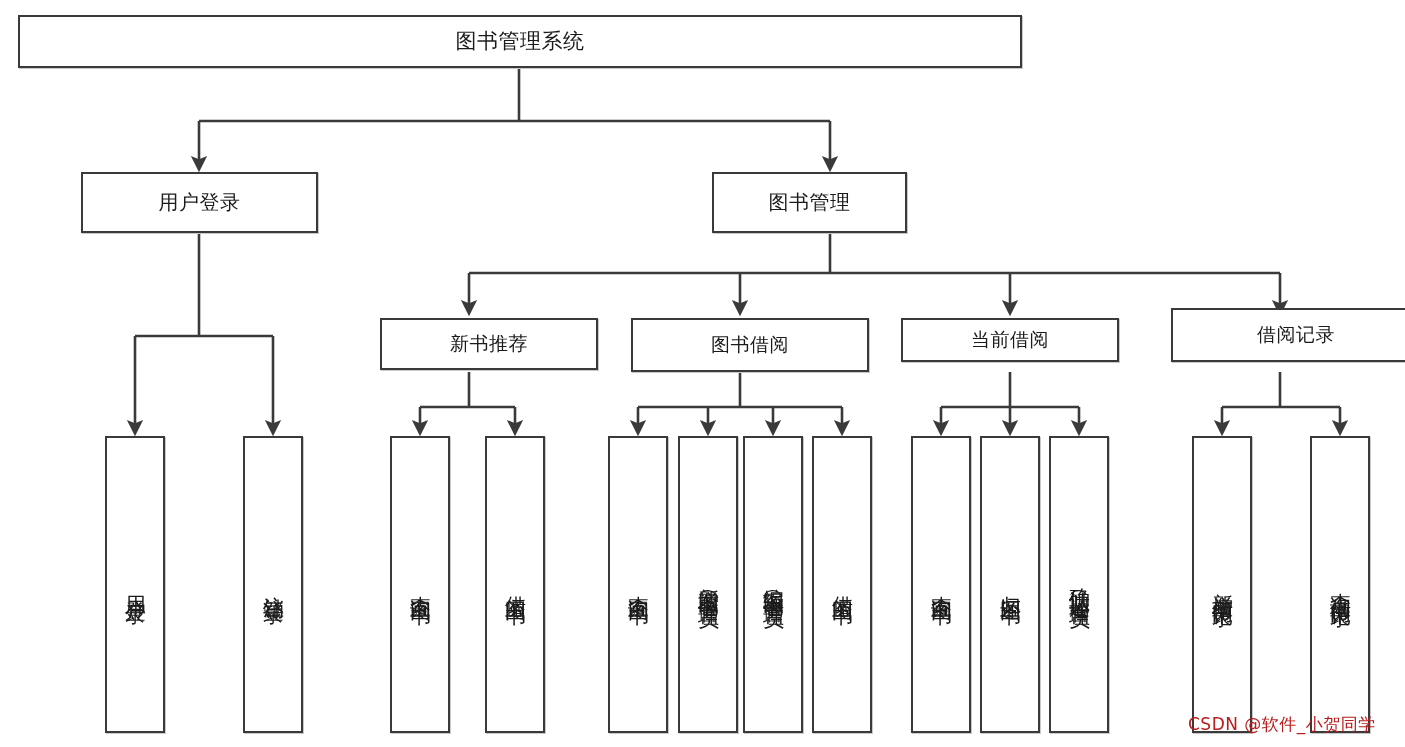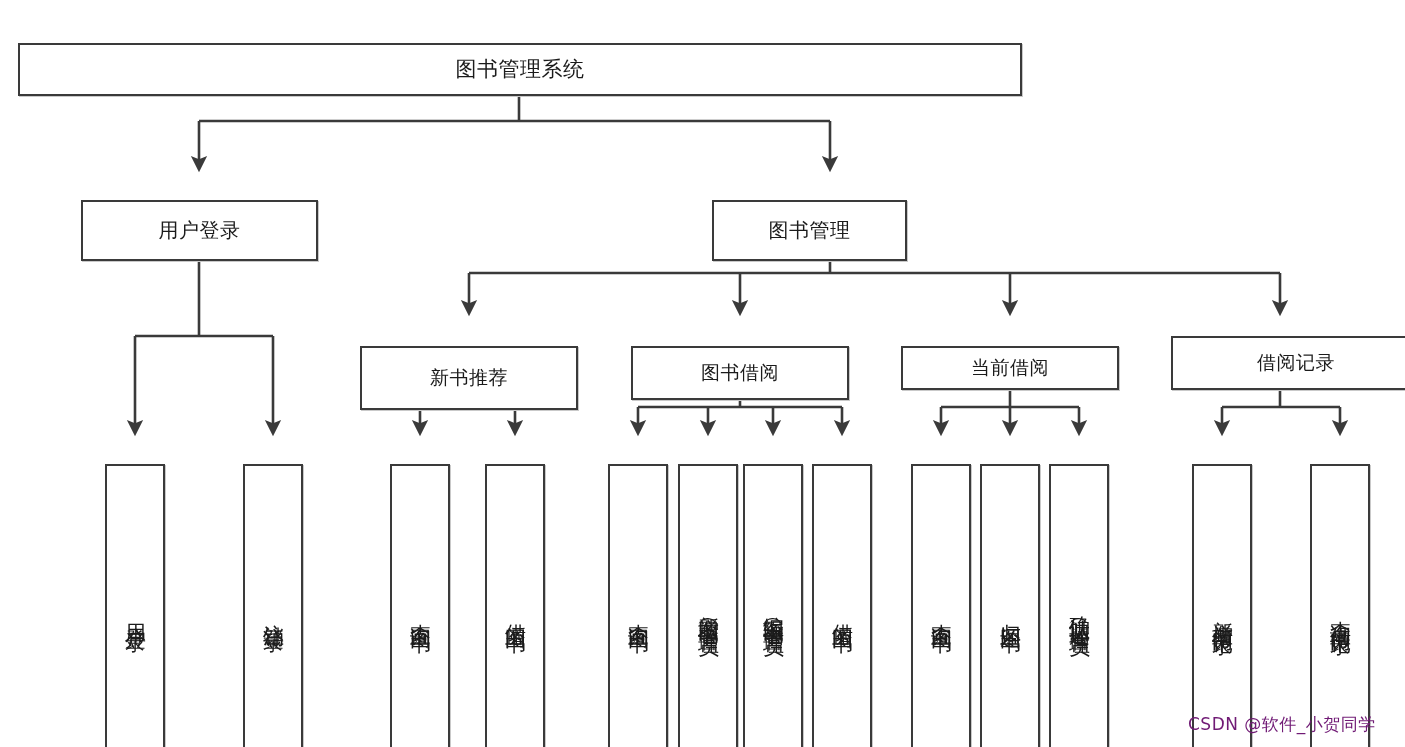--- a/index.html
+++ b/index.html
@@ -30,21 +30,20 @@
     box-sizing: border-box;
     border: 2px solid #3a3a3a;
     background: #ffffff;
     display: flex;
     align-items: center;
     justify-content: center;
     color: #1b1b1b;
   }
   .node.shadowed {
     box-shadow: 1px 1px 0 0 #c9c9c9;
-    margin-top: 28px;
   }
   .node .label {
     text-align: center;
     line-height: 1.12;
     letter-spacing: 0.5px;
   }
   .node.root .label {
     font-size: 21px;
   }
   .node.level1 .label {
@@ -63,21 +62,21 @@
     font-size: 21px;
     line-height: 1.18;
     letter-spacing: 3px;
     white-space: nowrap;
   }
   #watermark {
     position: absolute;
     left: 1188px;
     top: 713px;
     font-size: 17px;
-    color: #701a75;
+    color: #b91c1c;
     white-space: nowrap;
     letter-spacing: 0.5px;
     font-family: "DejaVu Sans", "Liberation Sans", sans-serif;
   }
 </style>
 </head>
 <body>
 
 <div id="canvas">
 
@@ -137,24 +136,24 @@
     <span class="label">图书管理系统</span>
   </div>
 
   <div class="node level1 shadowed" style="left:81px; top:172px; width:237px; height:61px;">
     <span class="label">用户登录</span>
   </div>
   <div class="node level1 shadowed" style="left:712px; top:172px; width:195px; height:61px;">
     <span class="label">图书管理</span>
   </div>
 
-  <div class="node level2 shadowed" style="left:360px; top:318px; width:218px; height:64px;">
+  <div class="node level2 shadowed" style="left:380px; top:318px; width:218px; height:52px;">
     <span class="label">新书推荐</span>
   </div>
-  <div class="node level2 shadowed" style="left:631px; top:318px; width:218px; height:54px;">
+  <div class="node level2 shadowed" style="left:631px; top:318px; width:238px; height:54px;">
     <span class="label">图书借阅</span>
   </div>
   <div class="node level2 shadowed" style="left:901px; top:318px; width:218px; height:44px;">
     <span class="label">当前借阅</span>
   </div>
   <div class="node level2 shadowed" style="left:1171px; top:308px; width:250px; height:54px;">
     <span class="label">借阅记录</span>
   </div>
 
   <div class="node leaf shadowed" style="left:105px; top:436px; width:60px; height:297px;">

